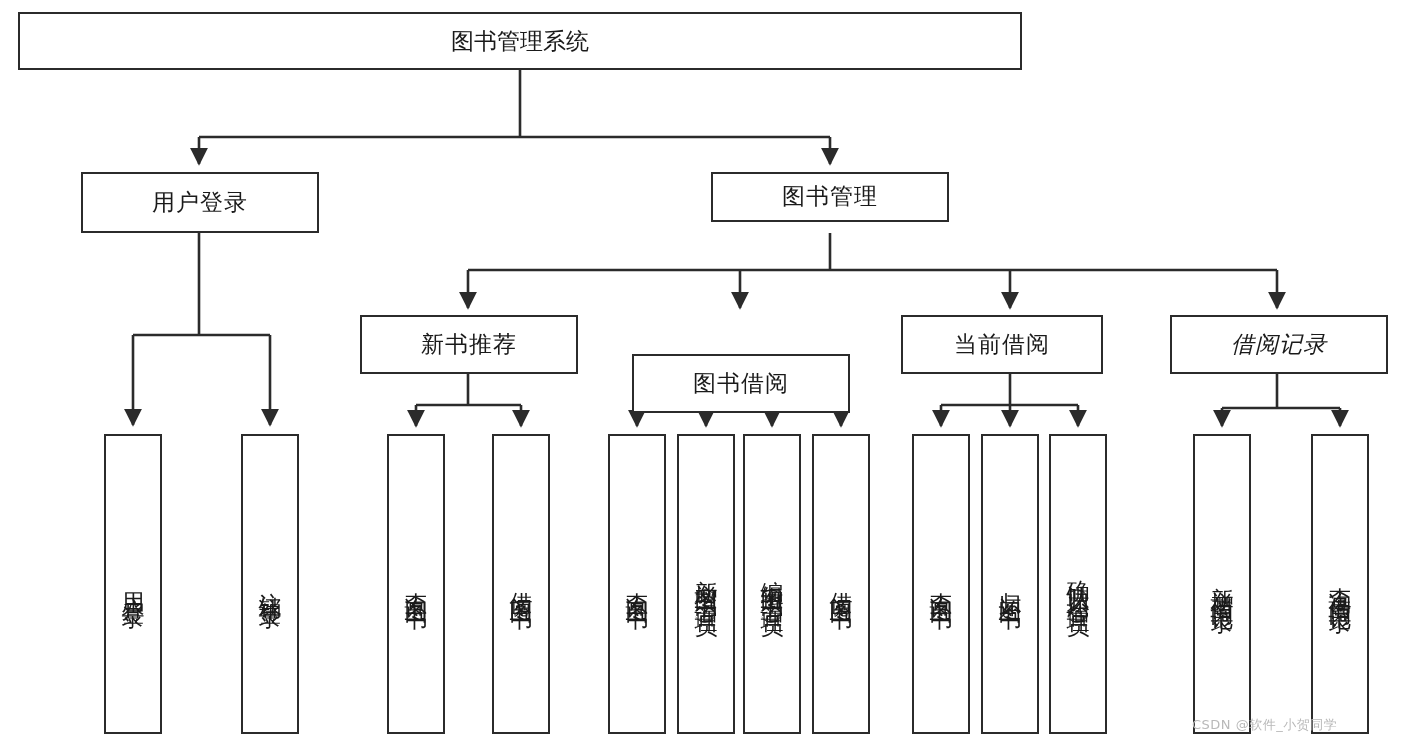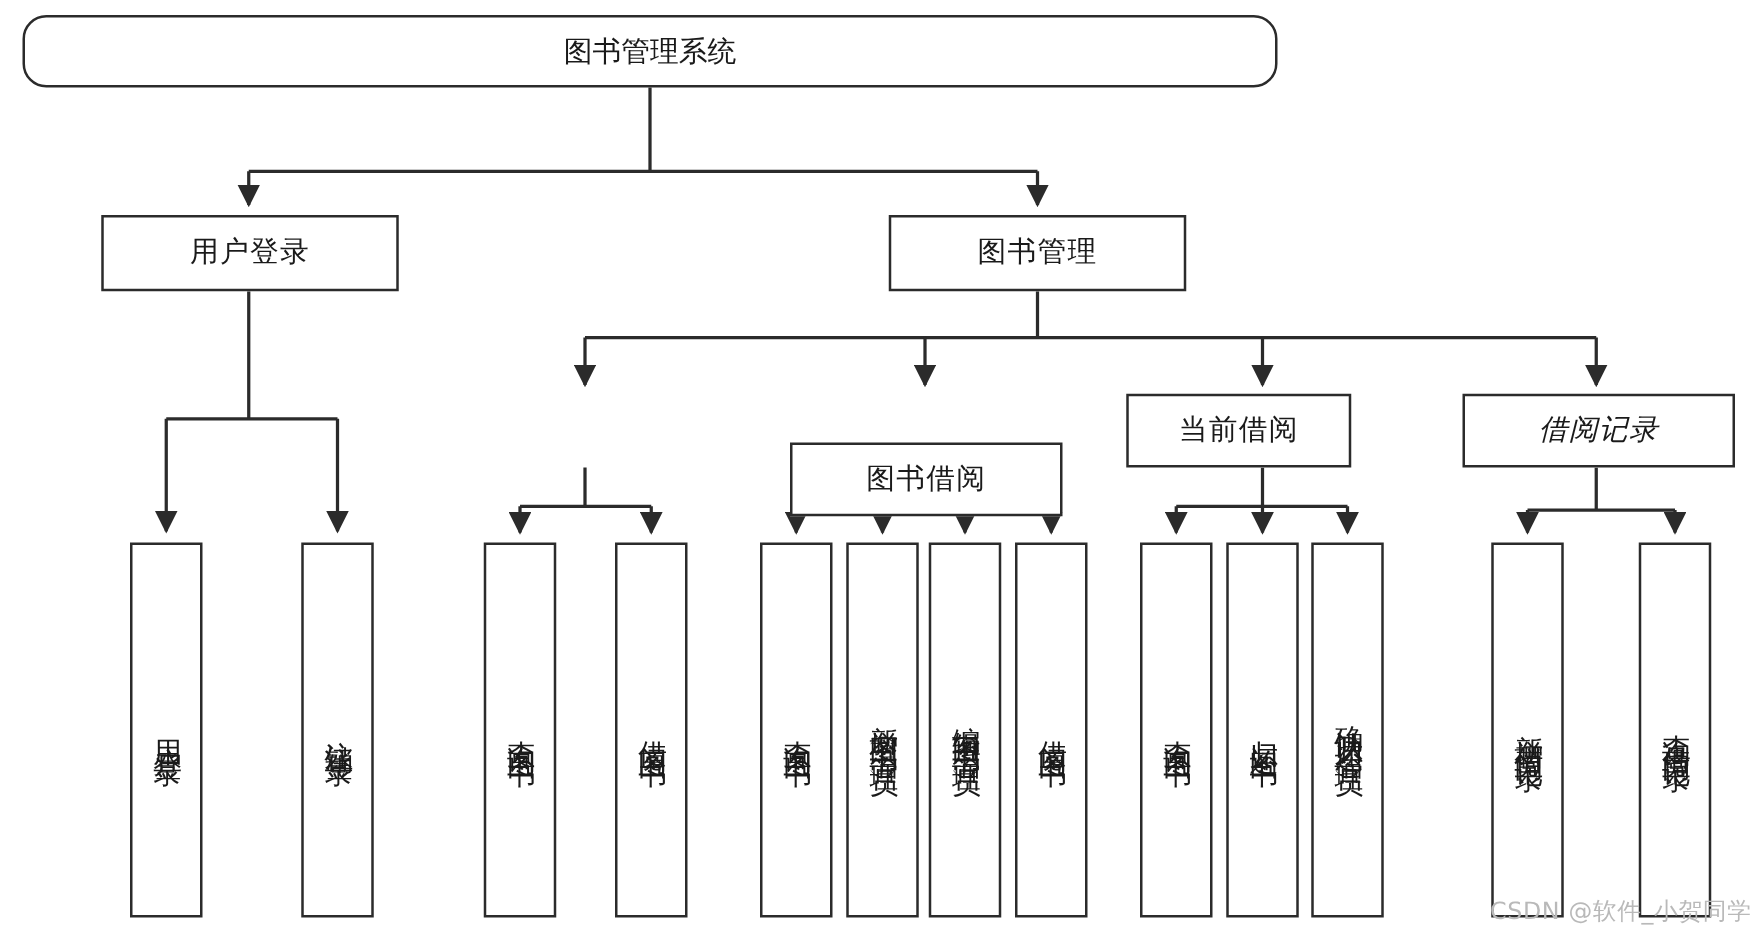--- a/index.html
+++ b/index.html
@@ -37,39 +37,38 @@
     color: #1a1a1a;
     z-index: 2;
   }
   .node.horiz {
     font-size: 23px;
     letter-spacing: 1px;
     line-height: 1.1;
   }
   .node.root {
     font-size: 23px;
-    border-radius: 19px;
   }
   .node.vert {
     writing-mode: vertical-rl;
     text-orientation: upright;
     font-size: 23px;
     letter-spacing: 5px;
     line-height: 1.0;
     padding: 4px 0;
   }
   .node.vert .vlabel {
     writing-mode: vertical-rl;
     text-orientation: upright;
     display: block;
     white-space: nowrap;
   }
   .watermark {
     position: absolute;
-    font-size: 19px;
+    font-size: 13px;
     color: #b9b9b9;
     white-space: nowrap;
     z-index: 3;
     letter-spacing: 0.5px;
   }
 </style>
 </head>
 <body>
 
 <div id="canvas">
@@ -124,28 +123,31 @@
     </g>
   </svg>
 
   <div class="node root" style="left:18px; top:12px; width:1004px; height:58px;">
     <span>图书管理系统</span>
   </div>
 
   <div class="node horiz" style="left:81px; top:172px; width:238px; height:61px;">
     <span>用户登录</span>
   </div>
-  <div class="node horiz" style="left:711px; top:172px; width:238px; height:61px;">
+  <div class="node horiz" style="left:711px; top:172px; width:238px; height:50px;">
     <span>图书管理</span>
   </div>
 
+  <div class="node horiz" style="left:360px; top:315px; width:218px; height:59px;">
+    <span>新书推荐</span>
+  </div>
   <div class="node horiz" style="left:632px; top:315px; width:218px; height:59px;margin-top:39px;">
     <span>图书借阅</span>
   </div>
-  <div class="node horiz" style="left:901px; top:315px; width:180px; height:59px;">
+  <div class="node horiz" style="left:901px; top:315px; width:202px; height:59px;">
     <span>当前借阅</span>
   </div>
   <div class="node horiz" style="left:1170px; top:315px; width:218px; height:59px;font-style:italic;">
     <span>借阅记录</span>
   </div>
 
   <div class="node vert" style="left:104px; top:434px; width:58px; height:300px;">
     <span class="vlabel">用户登录</span>
   </div>
   <div class="node vert" style="left:241px; top:434px; width:58px; height:300px;">

